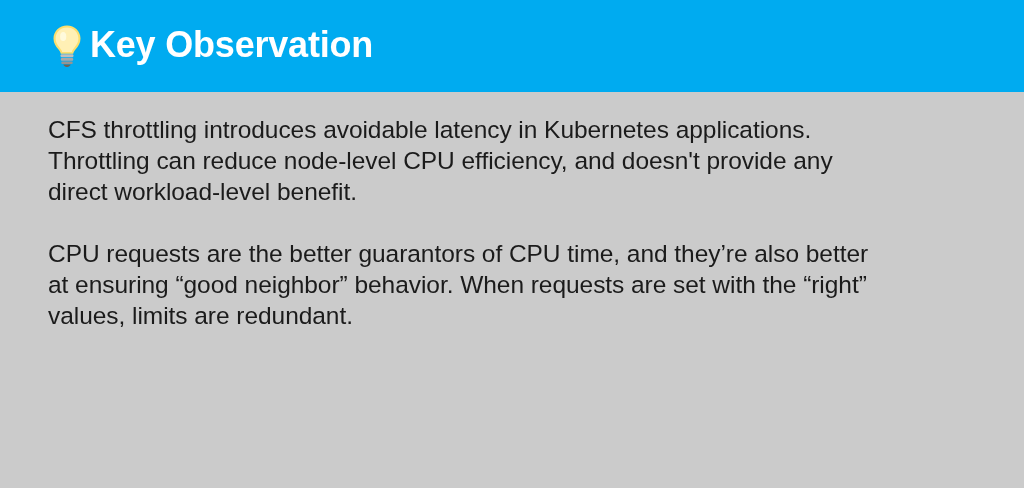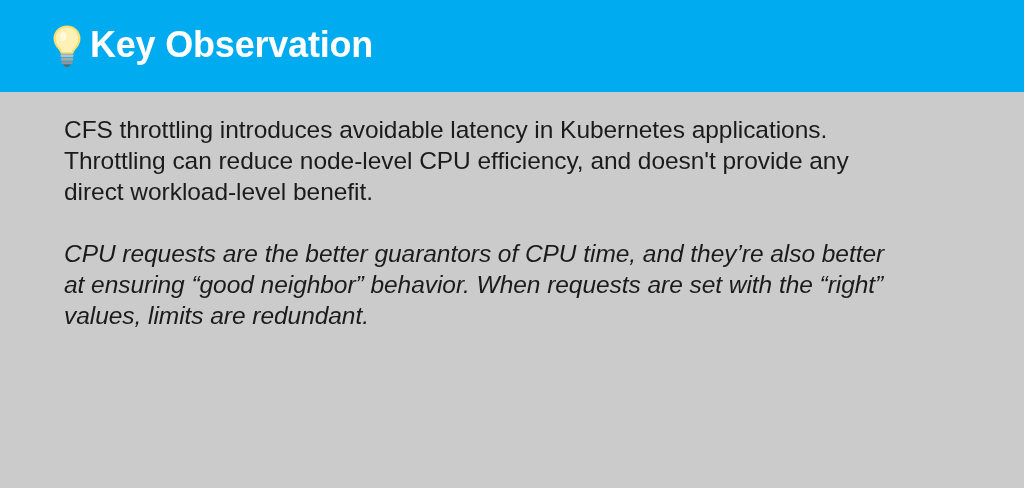--- a/index.html
+++ b/index.html
@@ -61,35 +61,34 @@
   }
 
   
   #body-area {
     position: absolute;
     left: 0;
     top: 92px;
     width: 1024px;
     height: 396px;
     background: #cbcbcb;
-    padding: 22px 40px 0 64px;
+    padding: 22px 40px 0 48px;
     box-sizing: border-box;
   }
 
   .paragraph {
     font-size: 24.5px;
     line-height: 31px;
     color: #1b1b1b;
     margin: 0 0 31px 0;
     white-space: pre-line;
     letter-spacing: -0.05px;
   }
   .paragraph:last-child {
     margin-bottom: 2px;
-    font-style: italic;
   }
 </style>
 </head>
 <body>
 
 <div id="slide">
 
   <div id="header-band">
     <div id="header-title-row">
       <span>

